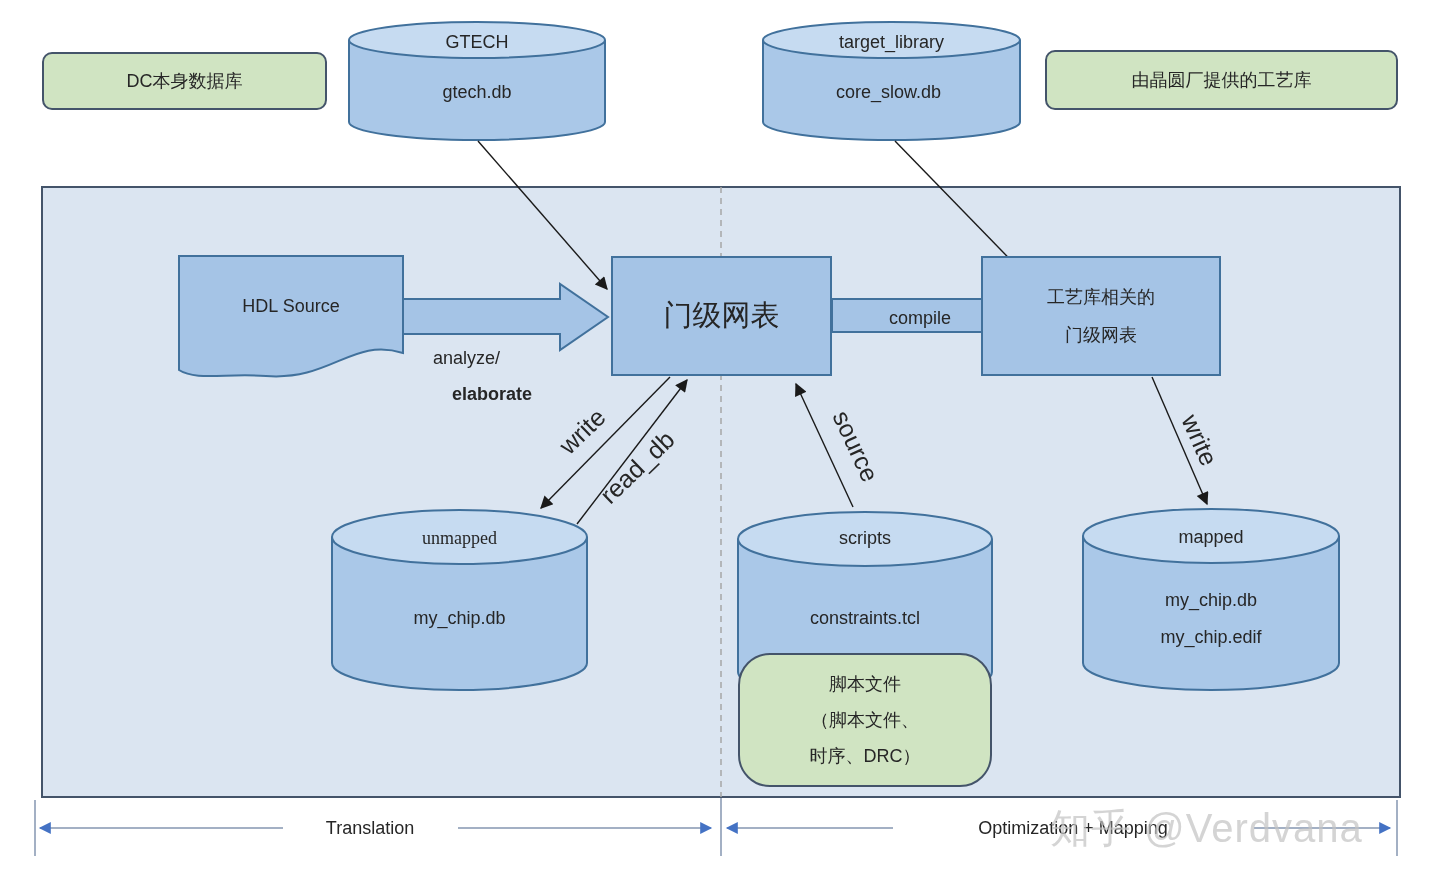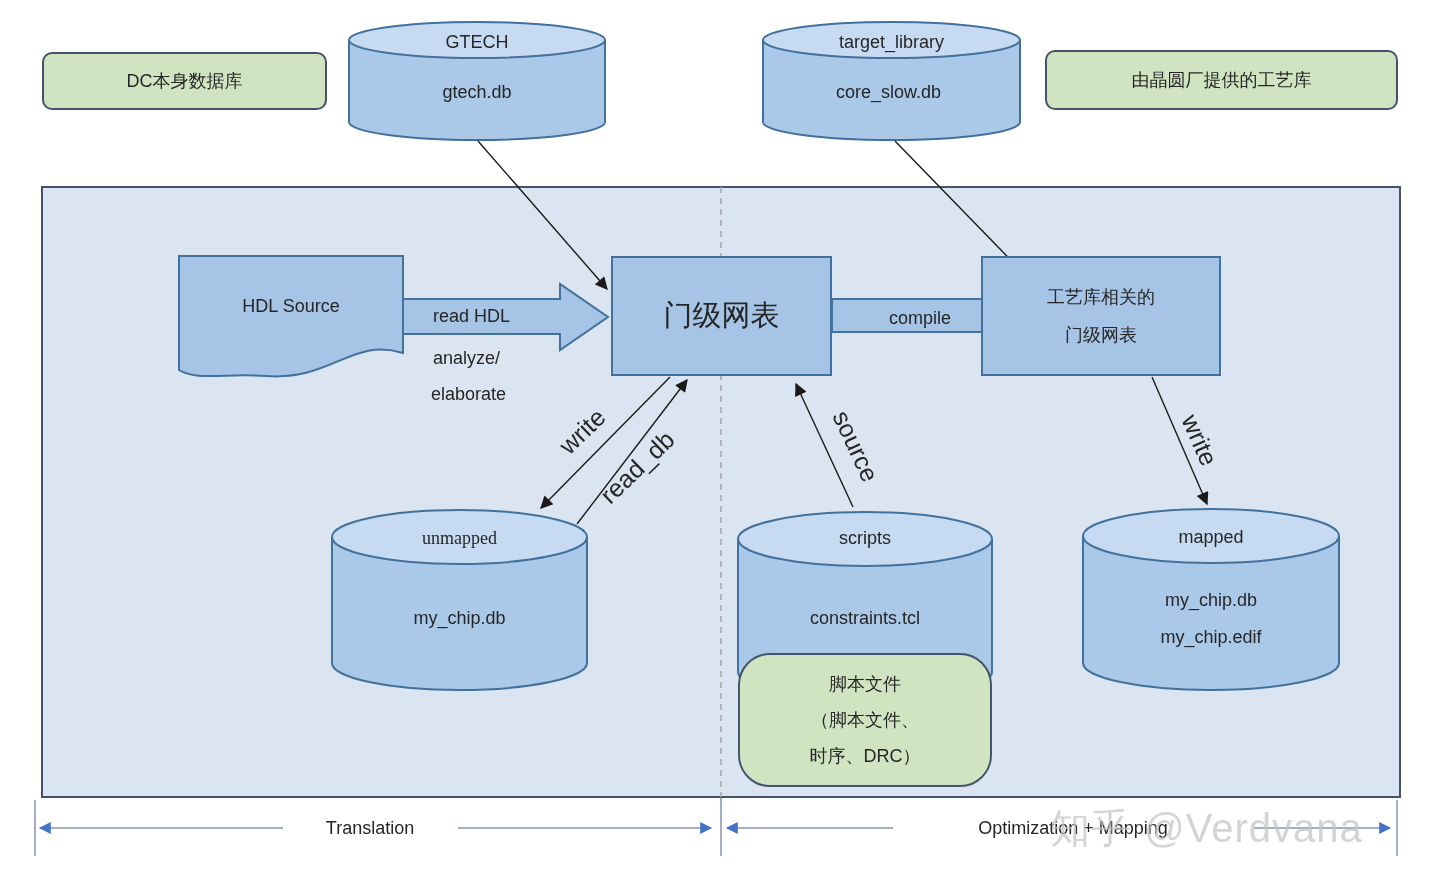--- a/index.html
+++ b/index.html
@@ -115,23 +115,22 @@
   <div class="abs txt f27" style="left:332px;top:521px;width:255px;height:34px;font-family:Liberation Serif, serif;">unmapped</div>
   <div class="abs txt f27" style="left:332px;top:601px;width:255px;height:34px;">my_chip.db</div>
   <div class="abs txt f27" style="left:738px;top:521px;width:254px;height:34px;">scripts</div>
   <div class="abs txt f27" style="left:738px;top:601px;width:254px;height:34px;">constraints.tcl</div>
   <div class="abs txt f27" style="left:1083px;top:520px;width:256px;height:34px;">mapped</div>
   <div class="abs txt f27" style="left:1083px;top:583px;width:256px;height:34px;">my_chip.db</div>
   <div class="abs txt f27" style="left:1083px;top:620px;width:256px;height:34px;">my_chip.edif</div>
 
   <div class="abs txt f27" style="left:179px;top:256px;width:224px;height:100px;">HDL Source</div>
 
-  <div class="abs txt left f27" style="left:433px;top:300px;width:180px;height:32px;">read HDL</div>
   <div class="abs txt left f27" style="left:433px;top:342px;width:180px;height:32px;">analyze/</div>
-  <div class="abs txt left f27" style="left:431px;top:378px;width:180px;height:32px;">elaborate</div>
+  <div class="abs txt left f27" style="left:452px;top:378px;width:180px;height:32px;font-weight:bold;">elaborate</div>
   <div class="abs txt f27" style="left:845px;top:302px;width:150px;height:32px;">compile</div>
   <div class="abs txt f25" style="left:532px;top:416px;width:100px;height:30px;transform:rotate(-44deg);">write</div>
   <div class="abs txt f25" style="left:567px;top:452px;width:140px;height:30px;transform:rotate(-44deg);">read_db</div>
   <div class="abs txt f25" style="left:801px;top:431px;width:110px;height:30px;transform:rotate(65deg);">source</div>
   <div class="abs txt f25" style="left:1150px;top:425px;width:100px;height:30px;transform:rotate(66deg);">write</div>
 
   <div class="abs txt f27" style="left:280px;top:812px;width:180px;height:32px;">Translation</div>
   <div class="abs txt f27" style="left:900px;top:812px;width:346px;height:32px;">Optimization + Mapping</div>
 
   <div class="abs txt left watermark" style="left:1050px;top:800px;width:420px;height:56px;">知乎 @Verdvana</div>

